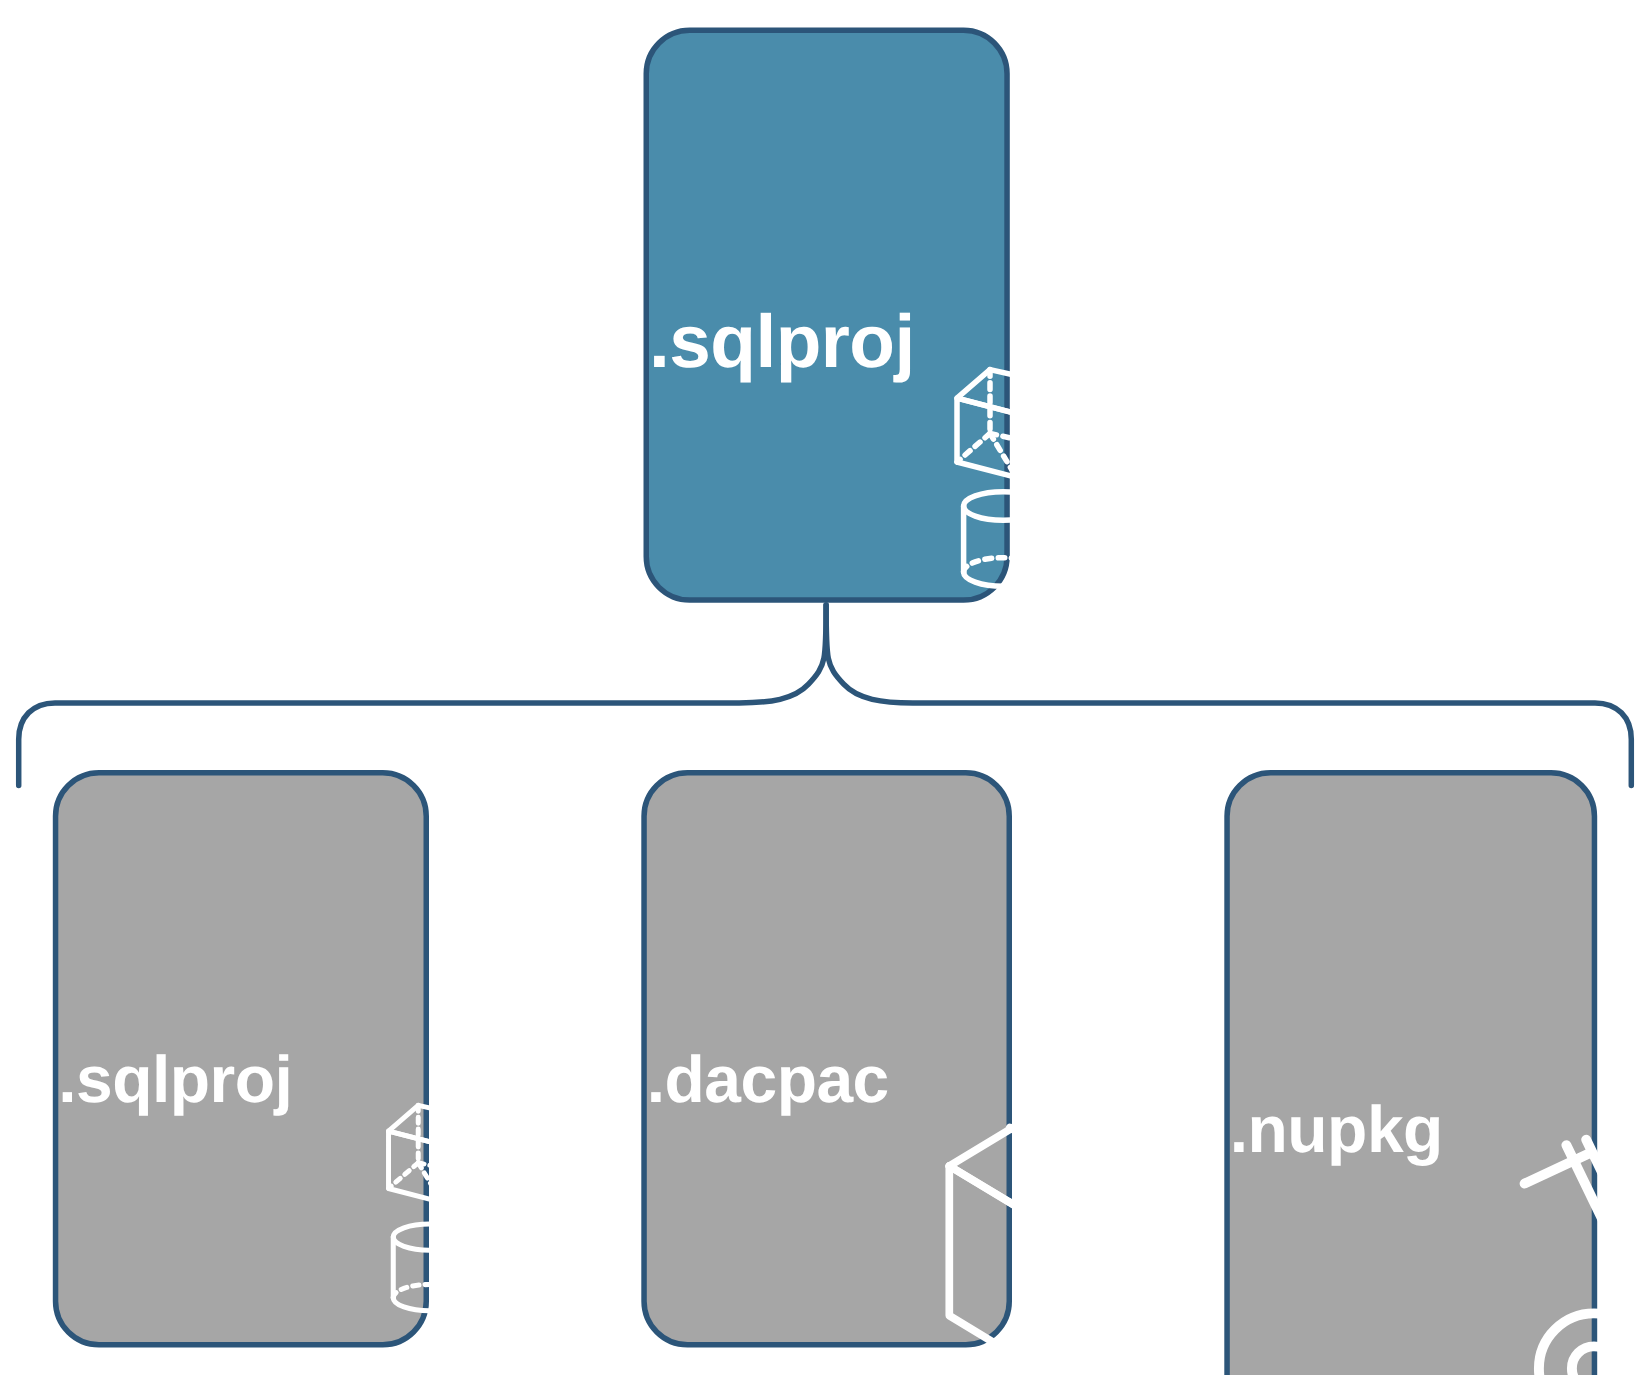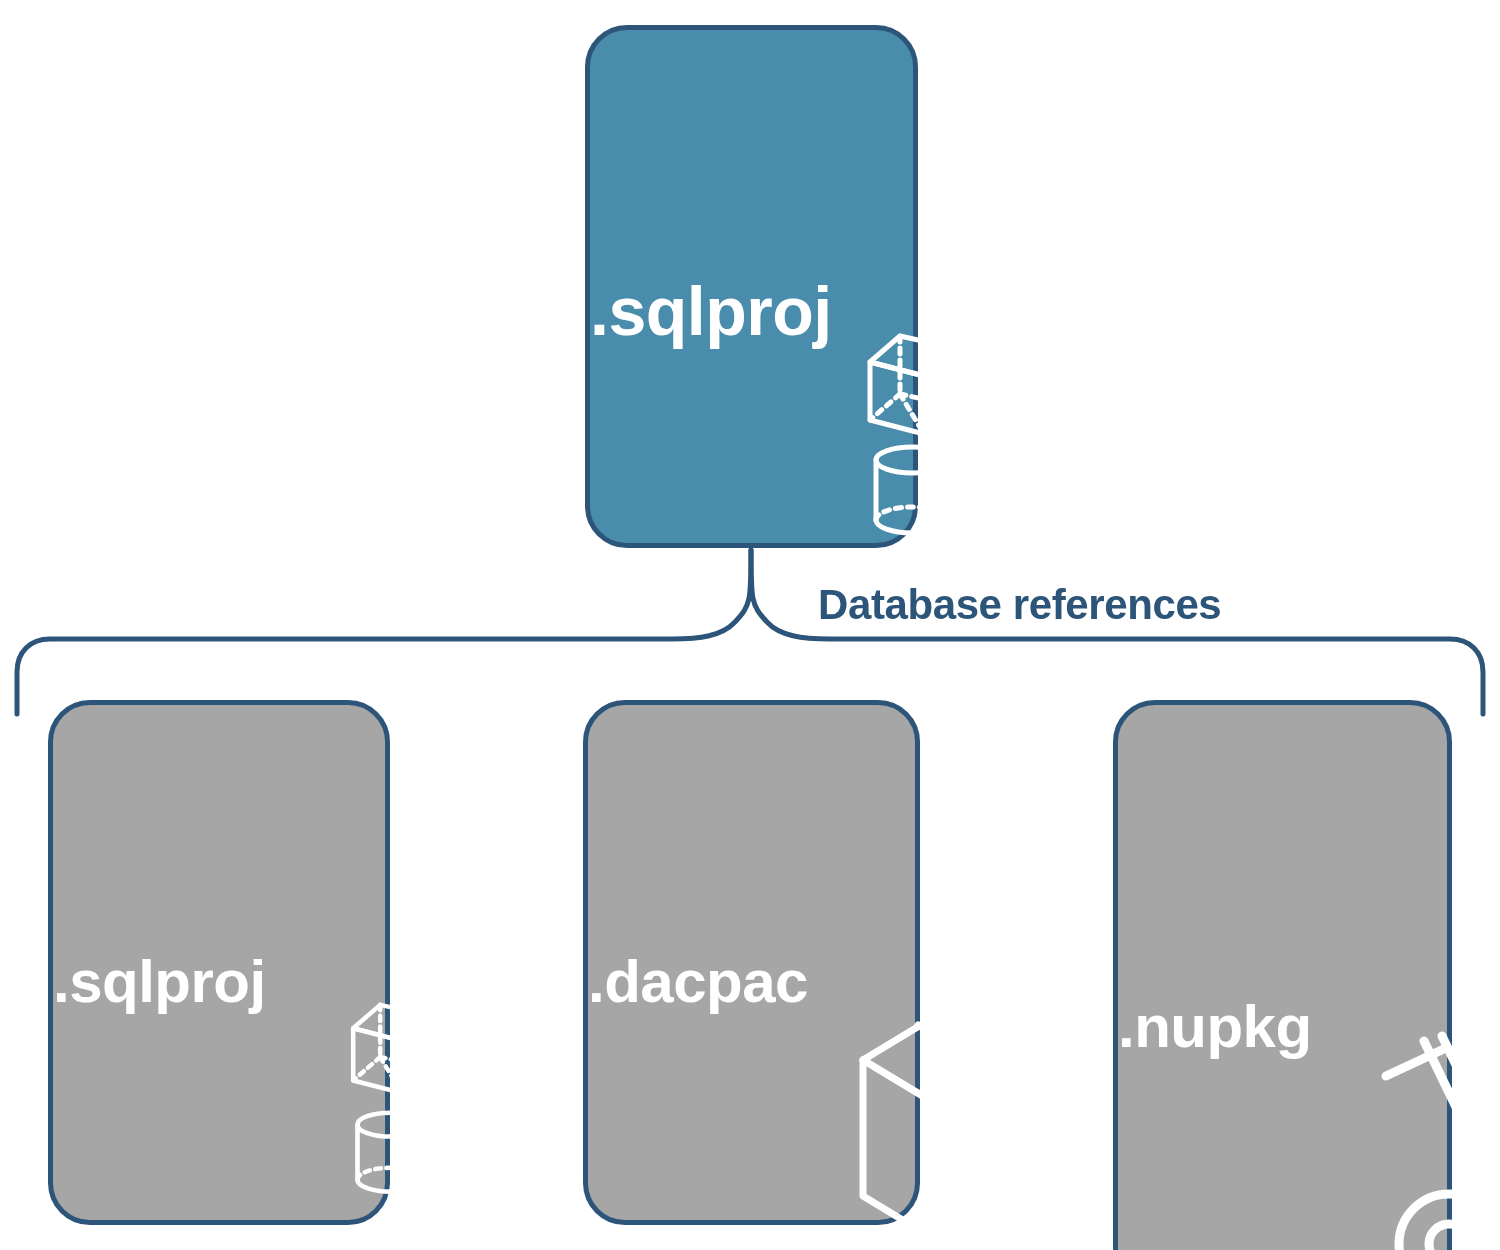--- a/index.html
+++ b/index.html
@@ -126,21 +126,20 @@
              C 30 639, 17 652, 17 672
              L 17 714"></path>
     <path d="M751 550
              C 751 600, 751 605, 767 622
              C 780 636, 802 639, 830 639
              L 1450 639
              C 1470 639, 1483 652, 1483 672
              L 1483 714"></path>
   </svg>
 
-  <div class="bracket-label" style="left:818px; top:581px;">Database references</div>
 
   <div class="card card-secondary card-bottom" style="left:48px; top:700px; width:342px; height:525px;">
     <div class="card-title">.sqlproj</div>
     <div class="icon-area">
 
       <svg style="left:80px; top:38px;" width="90" height="95" viewBox="0 0 100 105" fill="none" stroke="#ffffff" stroke-width="5" stroke-linecap="round" stroke-linejoin="round">
         <path d="M8 30 L8 88 L62 102 L62 44 Z"></path>
         <path d="M8 30 L38 4 L92 16 L62 44 Z"></path>
         <path d="M92 16 L92 74 L62 102"></path>
         <g stroke-dasharray="6 6">

